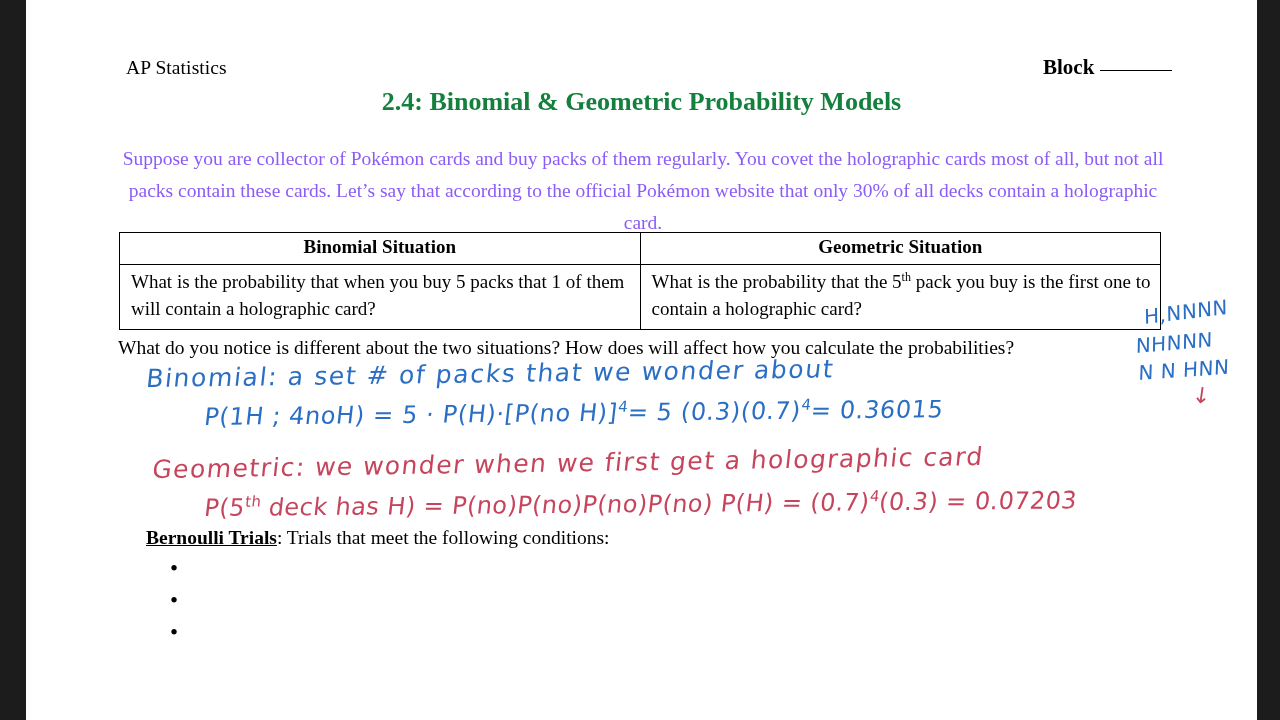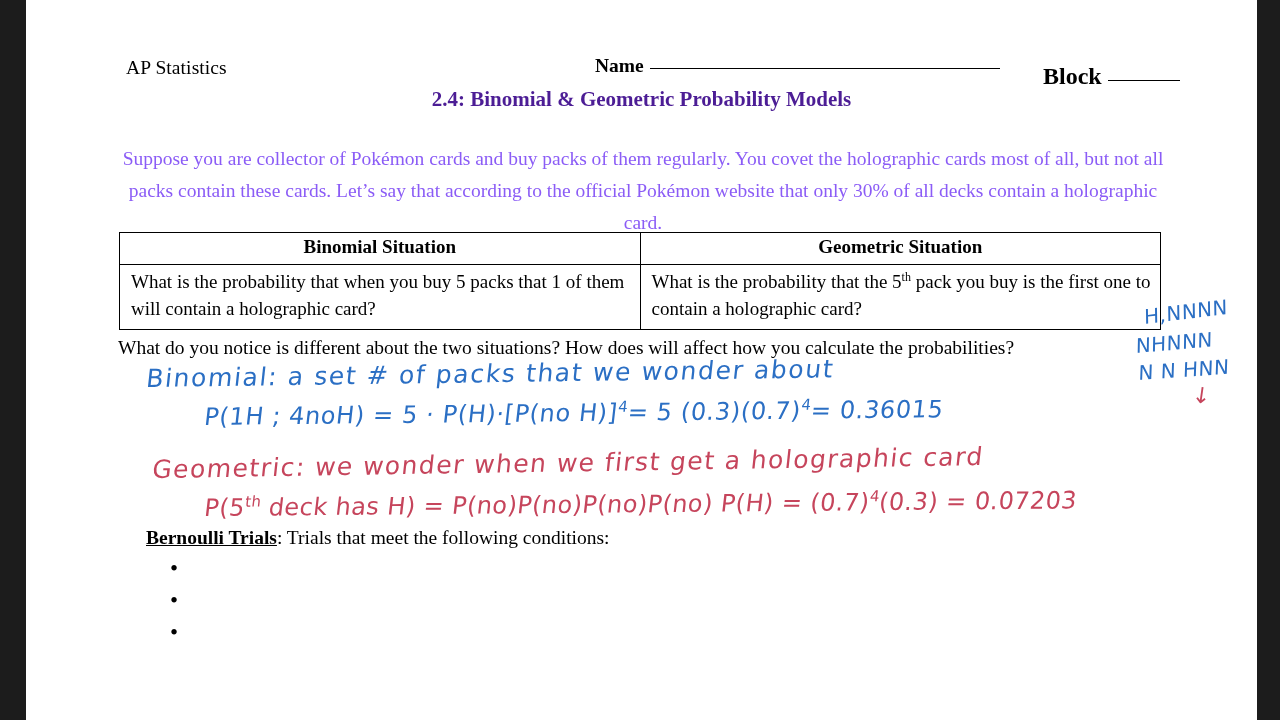--- a/index.html
+++ b/index.html
@@ -75,43 +75,43 @@
   }
   .hdr-name .rule {
     display: inline-block;
     width: 350px;
     border-bottom: 1.6px solid #000;
     margin-left: 6px;
     vertical-align: 3px;
   }
   .hdr-block {
     position: absolute;
-    left: 925px; top: 8px;
-    font-size: 24px;
+    left: 925px; top: 0;
+    font-size: 21px;
     font-weight: bold;
     color: #000;
     white-space: nowrap;
   }
   .hdr-block .rule {
     display: inline-block;
     width: 72px;
     border-bottom: 1.6px solid #000;
     margin-left: 6px;
     vertical-align: 3px;
   }
 
   .title {
     position: absolute;
     left: 0;
     top: 87px;
     width: 1231px;
     text-align: center;
-    font-size: 21px;
-    font-weight: bold;
-    color: #4c1d95;
+    font-size: 26px;
+    font-weight: bold;
+    color: #15803d;
   }
 
   
   .intro {
     position: absolute;
     left: 92px;
     top: 143px;
     width: 1050px;
     font-size: 19.5px;
     line-height: 32px;
@@ -289,23 +289,20 @@
 
 <div id="viewport">
   <div class="bar-left"></div>
   <div class="bar-right"></div>
 
   <div id="page">
     <div class="doc">
 
       <div class="hdr">
         <div class="hdr-course">AP Statistics</div>
-        <div class="hdr-name">
-          <span>Name</span><span class="rule"></span>
-        </div>
         <div class="hdr-block">
           <span>Block</span><span class="rule"></span>
         </div>
       </div>
 
       <div class="title">2.4: Binomial &amp; Geometric Probability Models</div>
 
       <div class="intro">Suppose you are collector of Pokémon cards and buy packs of them regularly. You covet the holographic cards most of all, but not all packs contain these cards. Let’s say that according to the official Pokémon website that only 30% of all decks contain a holographic card.</div>
 
       <table class="sit-table">

